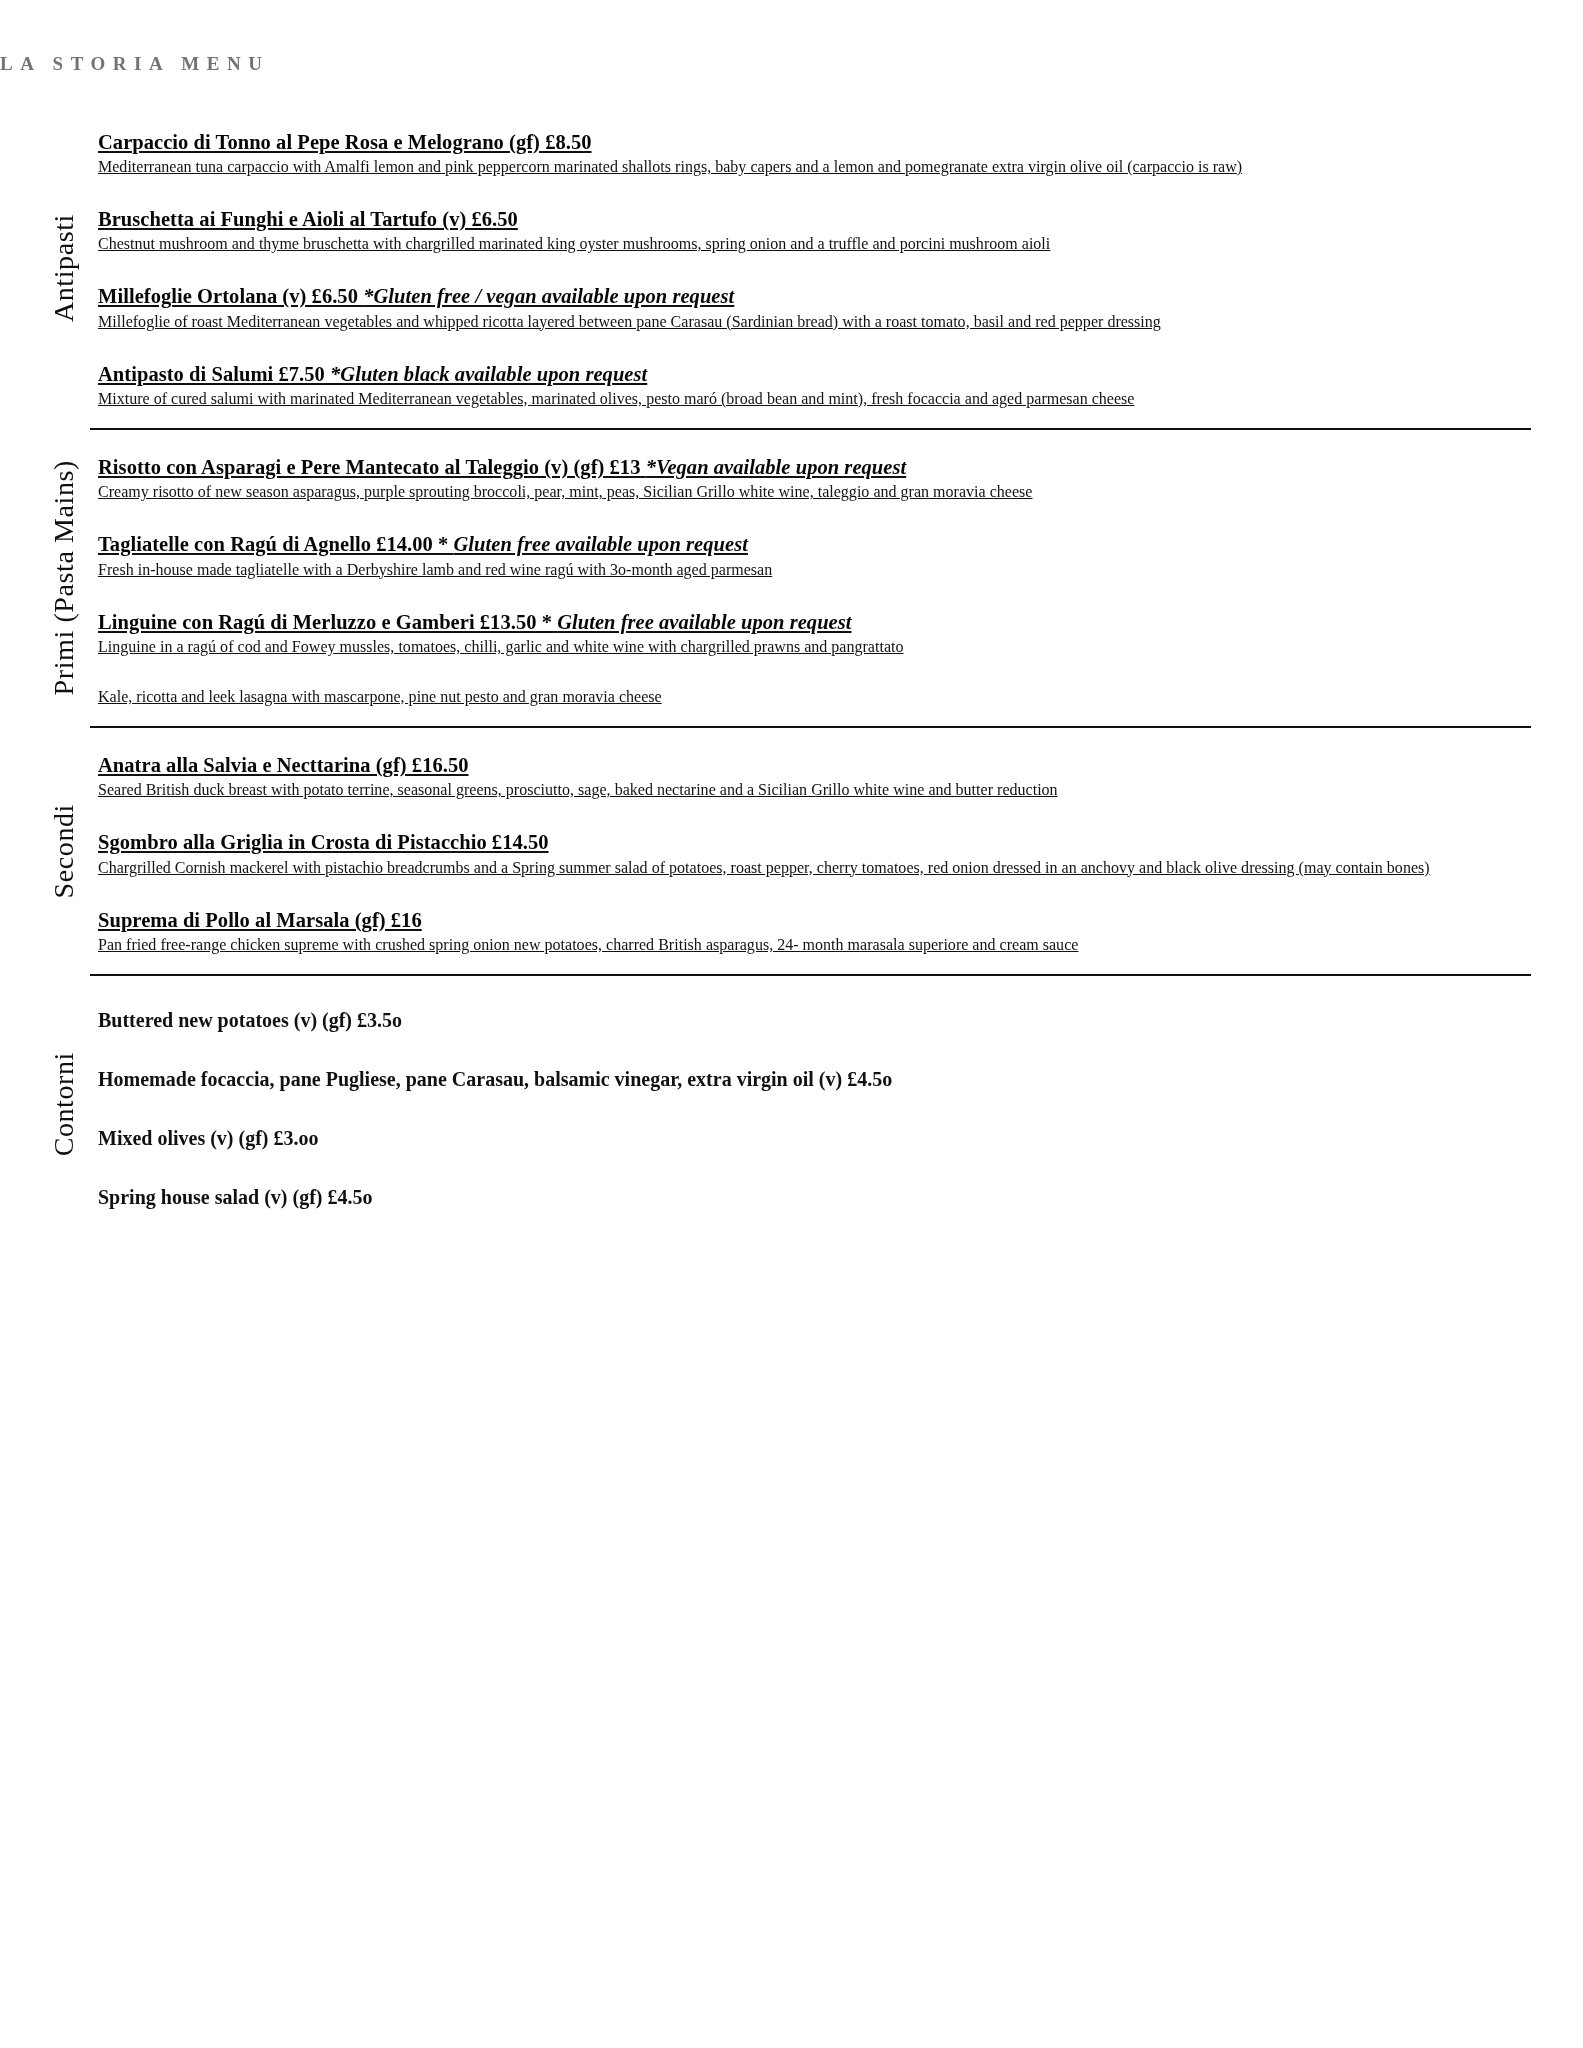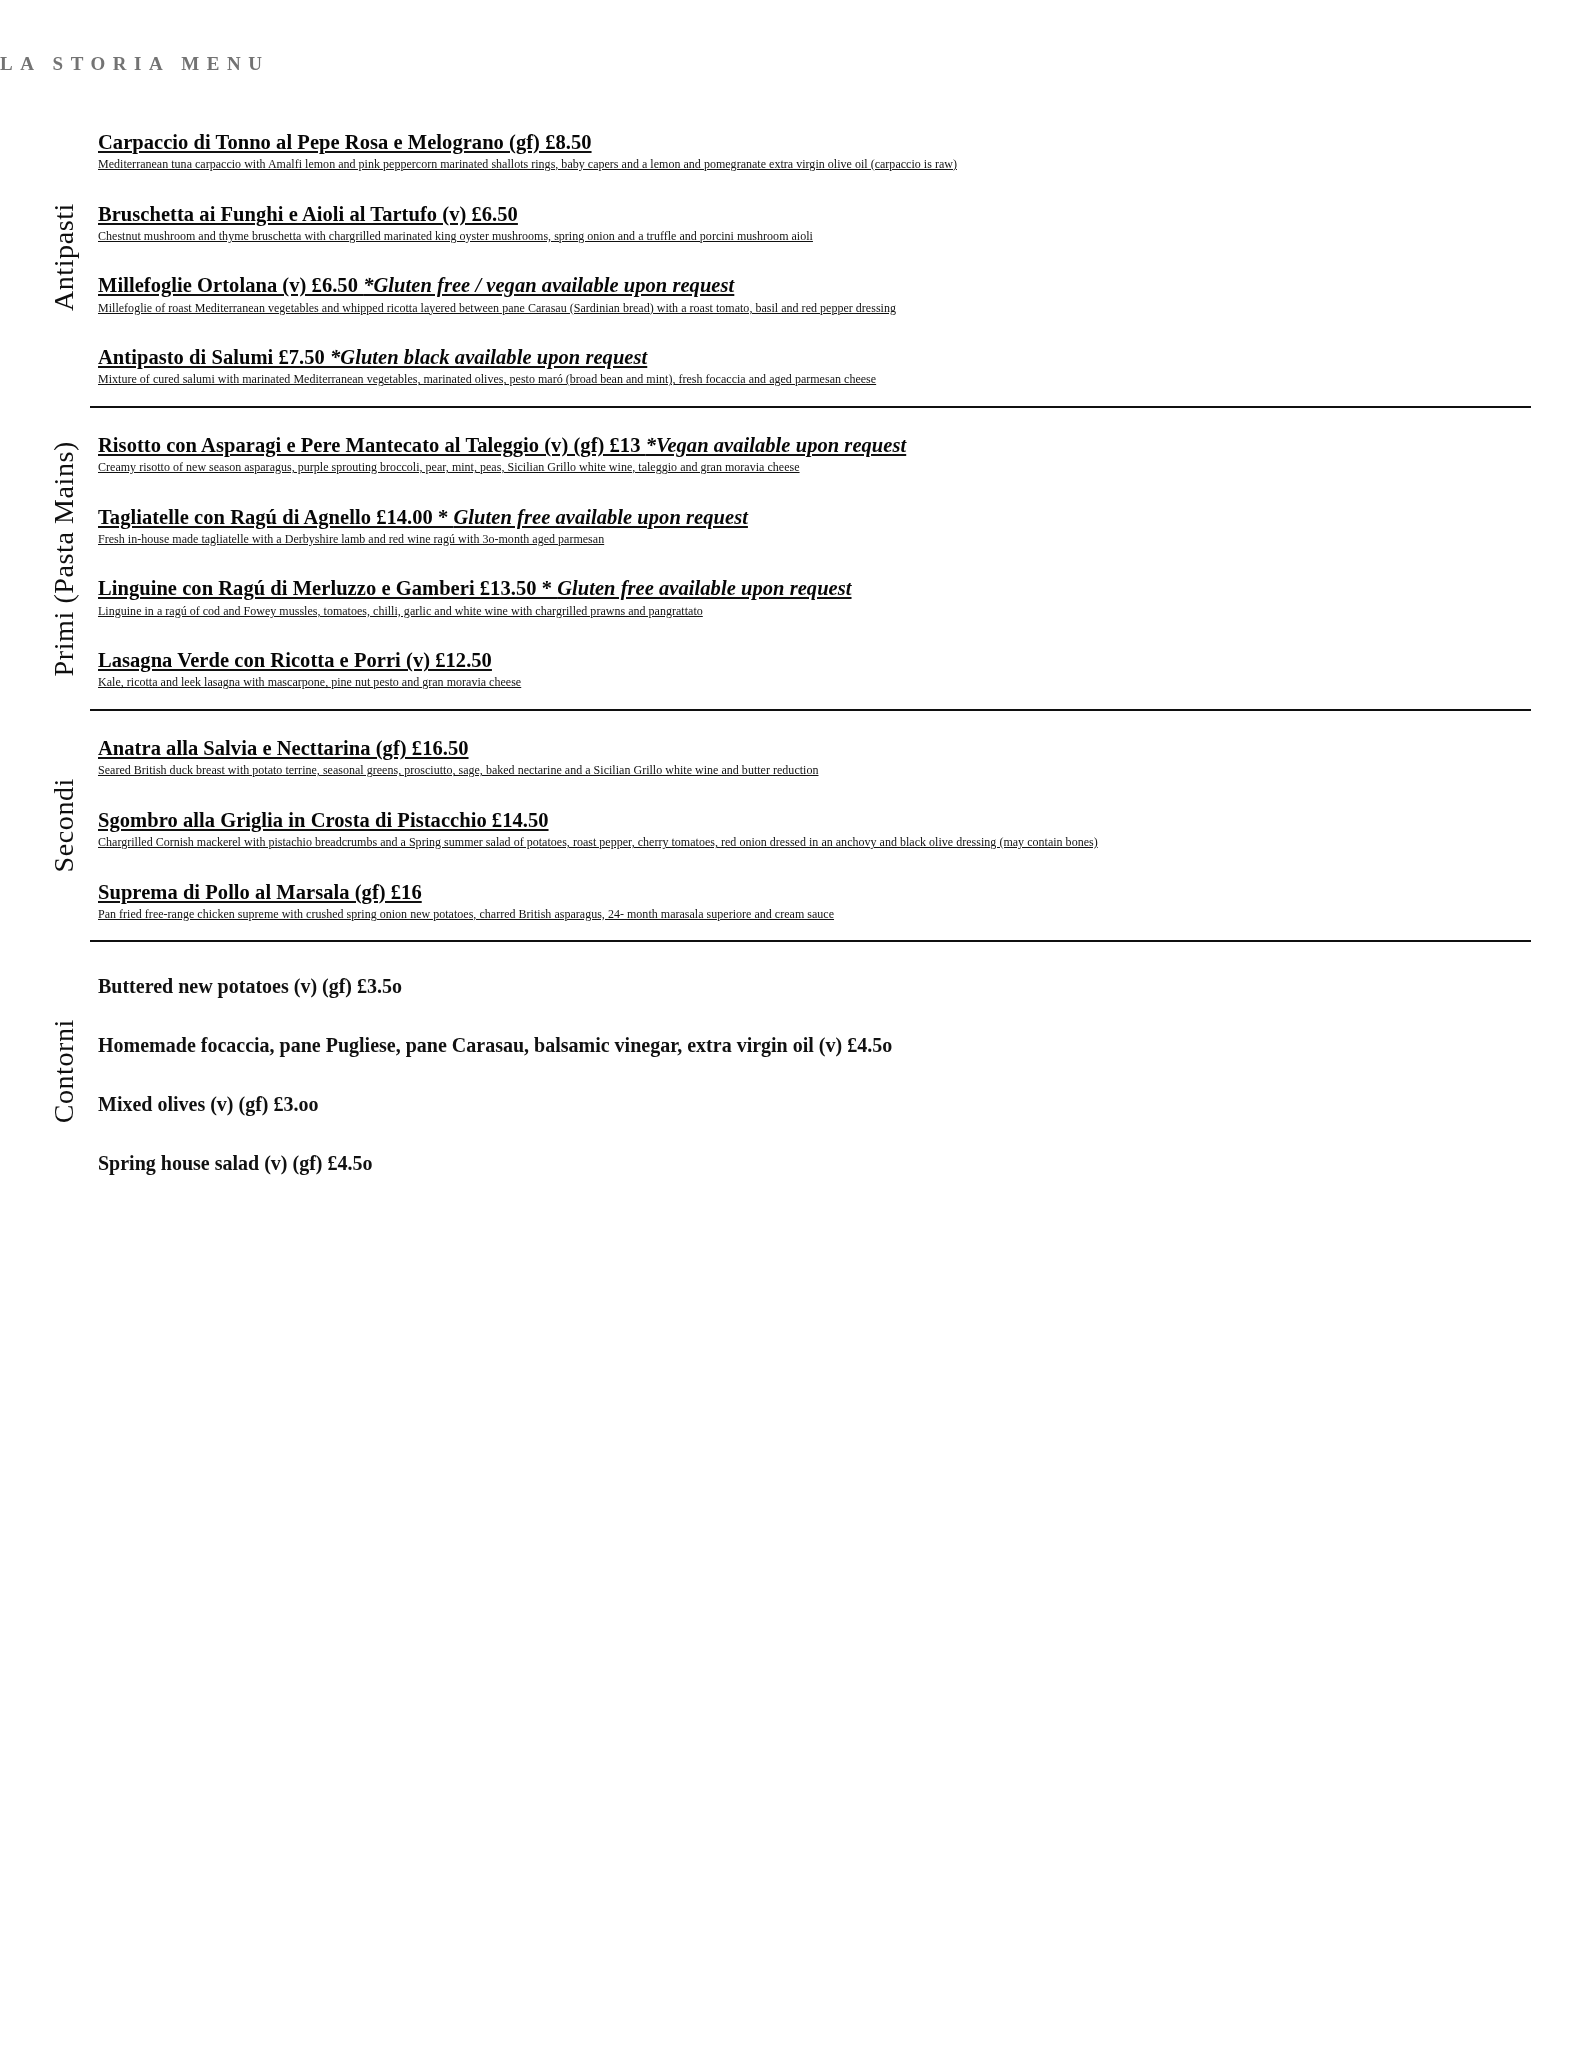--- a/index.html
+++ b/index.html
@@ -87,21 +87,21 @@
     font-weight: bold;
     line-height: 1.28;
     color: #070707;
     letter-spacing: 0.05px;
   }
   .dish-note {
     font-weight: bold;
     font-style: italic;
   }
   .dish-desc {
-    font-size: 12px;
+    font-size: 16px;
     font-weight: normal;
     line-height: 1.38;
     color: #121212;
     margin-top: 1px;
     letter-spacing: 0.02px;
   }
 
   
   .plain-row {
     font-size: 20px;
@@ -179,21 +179,20 @@
           <div class="dish-head"><span>Tagliatelle con Ragú di Agnello £14.00 * </span><span class="dish-note">Gluten free available upon request</span></div>
           <div class="dish-desc">Fresh in-house made tagliatelle with a Derbyshire lamb and red wine ragú with 3o-month aged parmesan</div>
         </div>
 
         <div class="dish">
           <div class="dish-head"><span>Linguine con Ragú di Merluzzo e Gamberi £13.50 * </span><span class="dish-note">Gluten free available upon request</span></div>
           <div class="dish-desc">Linguine in a ragú of cod and Fowey mussles, tomatoes, chilli, garlic and white wine with chargrilled prawns and pangrattato</div>
         </div>
 
         <div class="dish">
-          <div class="dish-head"><span>Lasagna Verde con Ricotta e Porri (v) £12.50</span><span class="dish-note"></span></div>
           <div class="dish-desc">Kale, ricotta and leek lasagna with mascarpone, pine nut pesto and gran moravia cheese</div>
         </div>
 
       </div>
     </div>
 
     <div class="divider"></div>
 
     <div class="section sec-secondi">
       <div class="rail">

